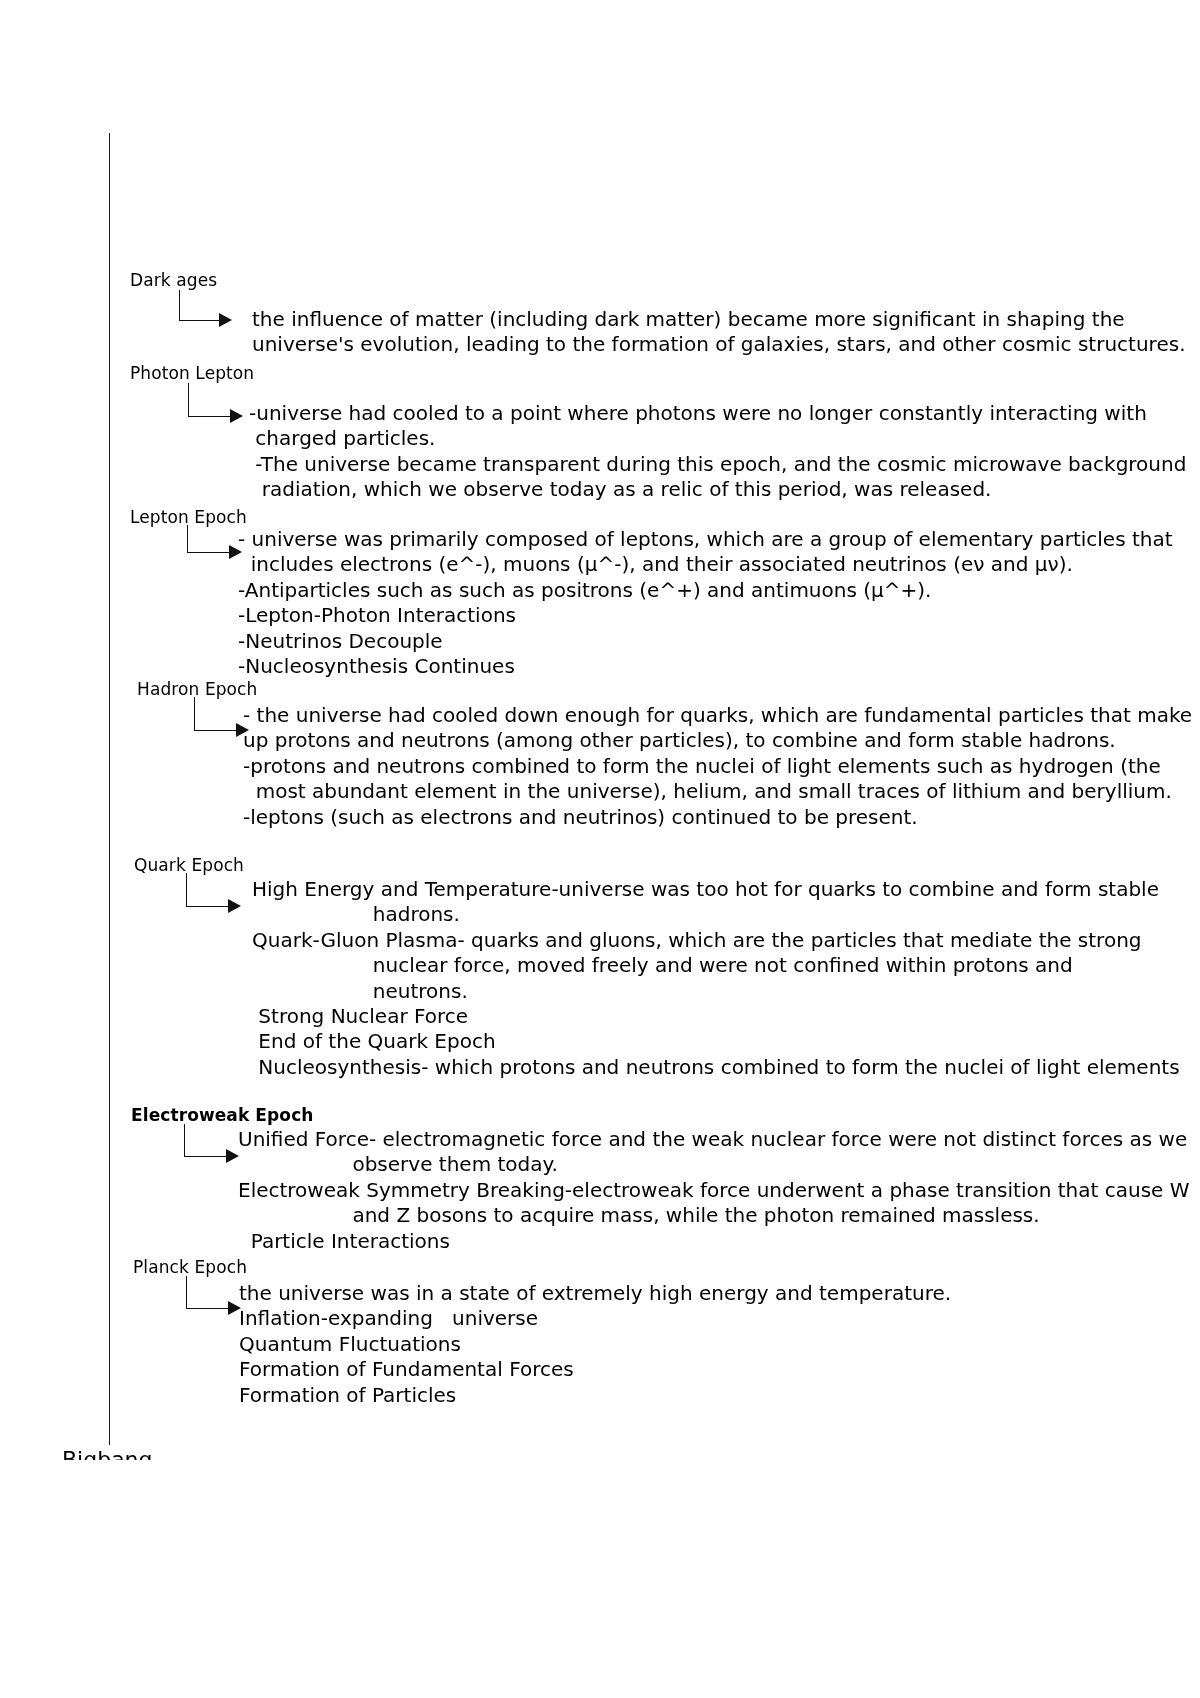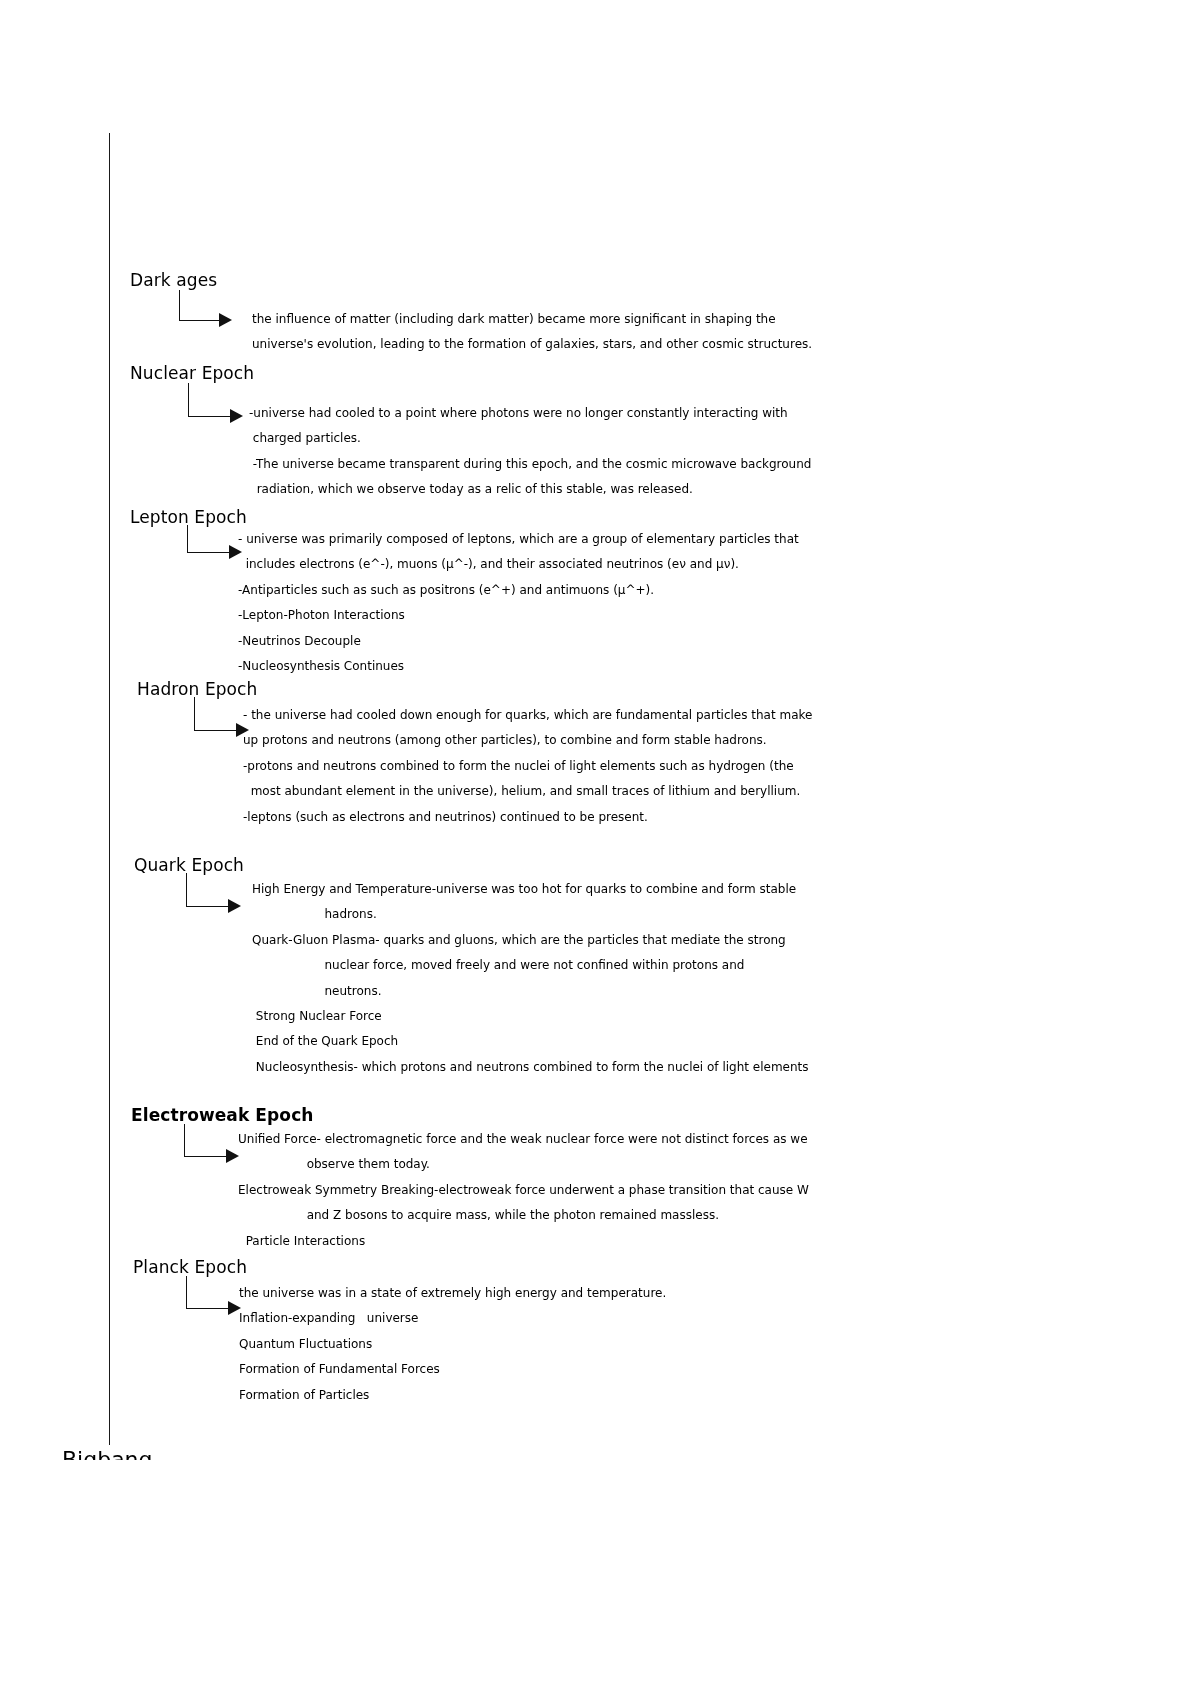--- a/index.html
+++ b/index.html
@@ -61,21 +61,21 @@
     width: 0;
     height: 0;
     border-top: 7px solid transparent;
     border-bottom: 7px solid transparent;
     border-left: 13px solid #111;
   }
 
   
   .desc-block {
     position: absolute;
-    font-size: 12px;
+    font-size: 20px;
     line-height: 25.4px;
     color: #000;
   }
   .desc-line {
     white-space: pre;
   }
   .bottom-label {
     position: absolute;
     font-size: 22px;
     line-height: 20px;
@@ -93,31 +93,31 @@
   <div class="connector" style="left:179px; top:290px; width:60px; height:35px;">
     <div class="v" style="height:30px;"></div>
     <div class="h" style="top:30px; width:42px;"></div>
     <div class="head" style="left:40px; top:23px;"></div>
   </div>
   <div class="desc-block" style="left:252px; top:307px; width:800px;">
     <div class="desc-line">the influence of matter (including dark matter) became more significant in shaping the</div>
     <div class="desc-line">universe's evolution, leading to the formation of galaxies, stars, and other cosmic structures.</div>
   </div>
 
-  <div class="epoch-label" style="left:130px; top:363px;">Nuclear Epoch</div>
+  <div class="epoch-label" style="left:130px; top:363px;">Photon Lepton</div>
   <div class="connector" style="left:188px; top:383px; width:62px; height:38px;">
     <div class="v" style="height:33px;"></div>
     <div class="h" style="top:33px; width:44px;"></div>
     <div class="head" style="left:42px; top:26px;"></div>
   </div>
   <div class="desc-block" style="left:249px; top:401px; width:800px;">
     <div class="desc-line">-universe had cooled to a point where photons were no longer constantly interacting with</div>
     <div class="desc-line"> charged particles.</div>
     <div class="desc-line"> -The universe became transparent during this epoch, and the cosmic microwave background</div>
-    <div class="desc-line">  radiation, which we observe today as a relic of this stable, was released.</div>
+    <div class="desc-line">  radiation, which we observe today as a relic of this period, was released.</div>
   </div>
 
   <div class="epoch-label" style="left:130px; top:507px;">Lepton Epoch</div>
   <div class="connector" style="left:187px; top:525px; width:62px; height:32px;">
     <div class="v" style="height:27px;"></div>
     <div class="h" style="top:27px; width:44px;"></div>
     <div class="head" style="left:42px; top:20px;"></div>
   </div>
   <div class="desc-block" style="left:238px; top:527px; width:810px;">
     <div class="desc-line">- universe was primarily composed of leptons, which are a group of elementary particles that</div>

